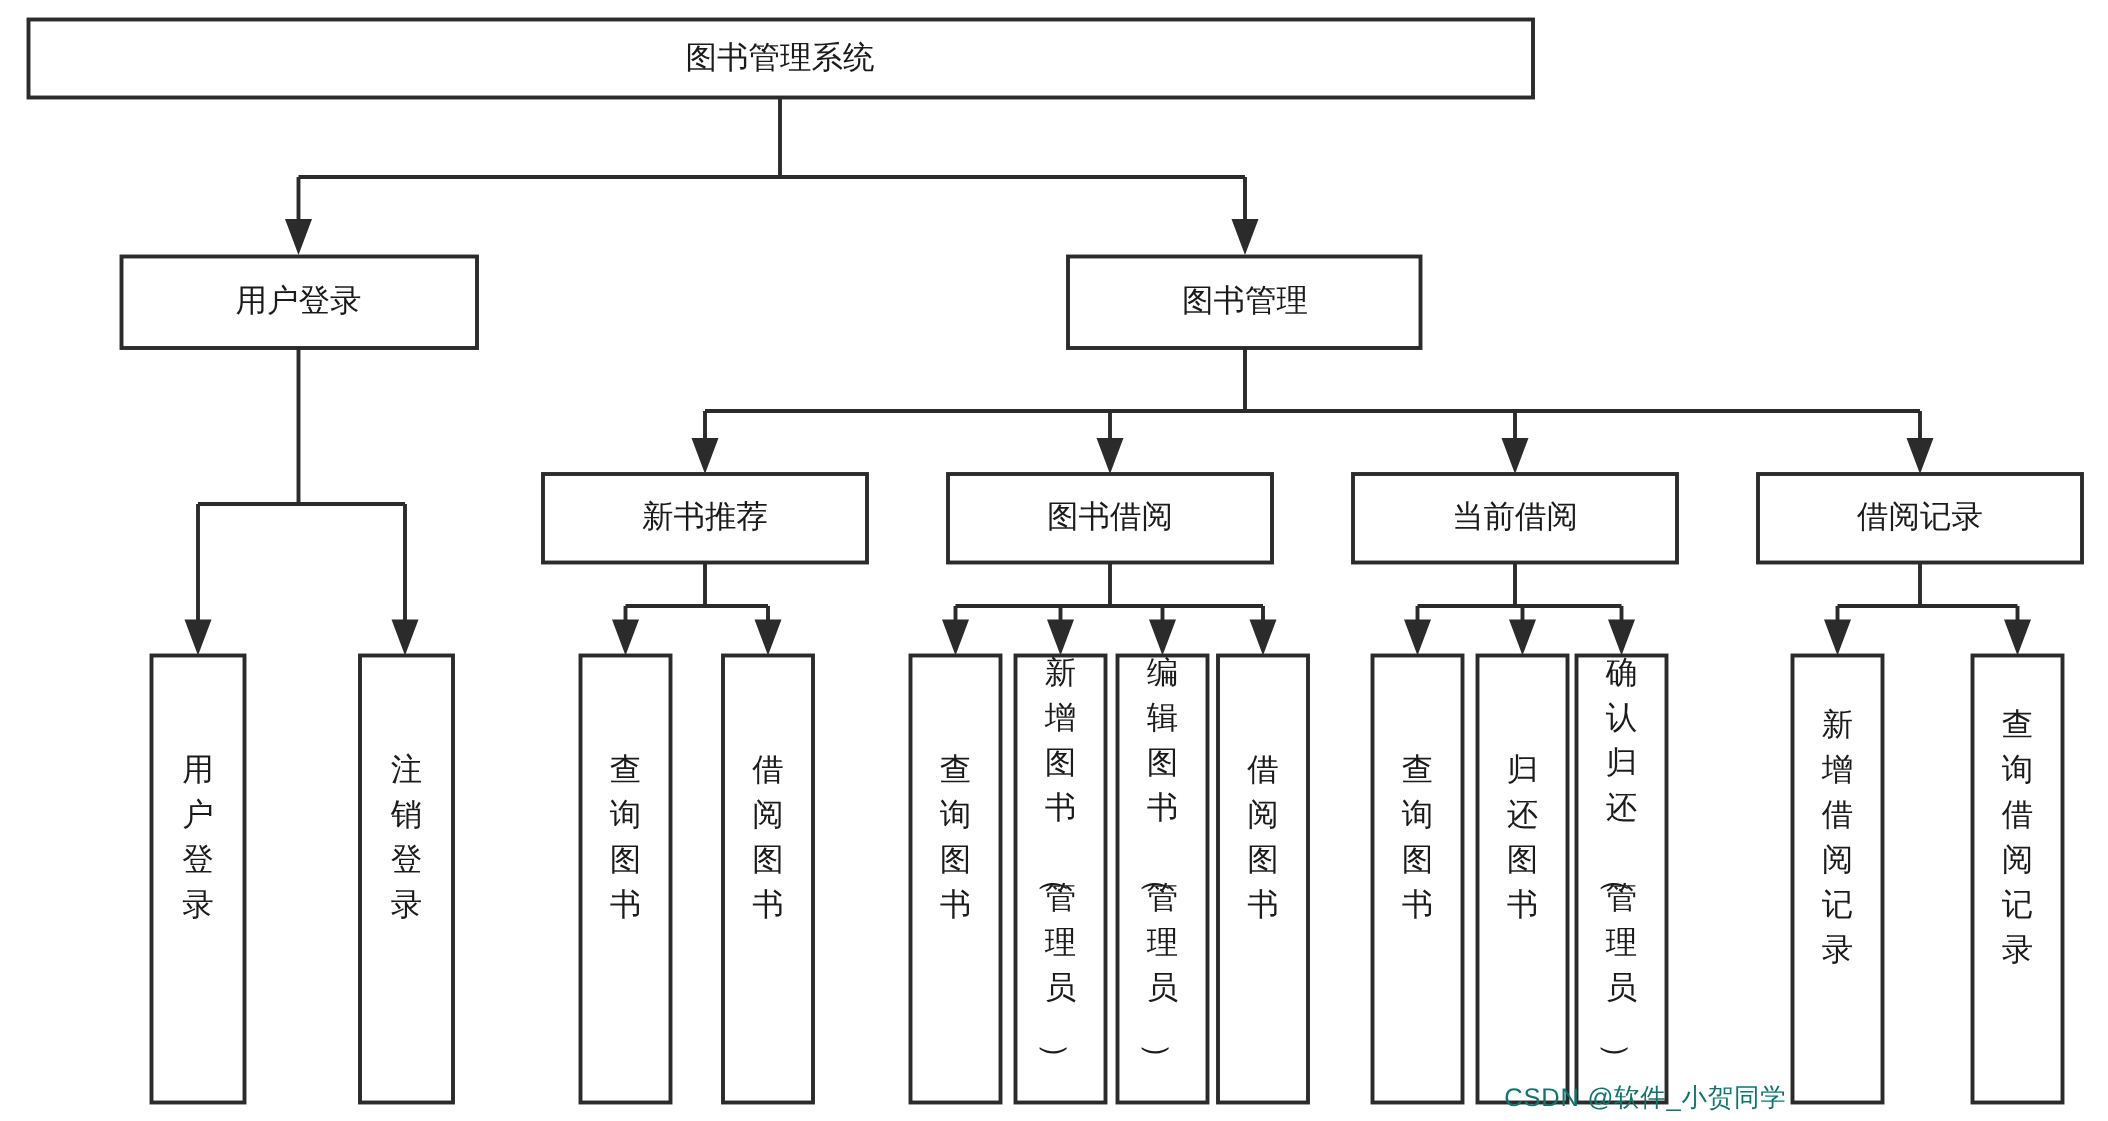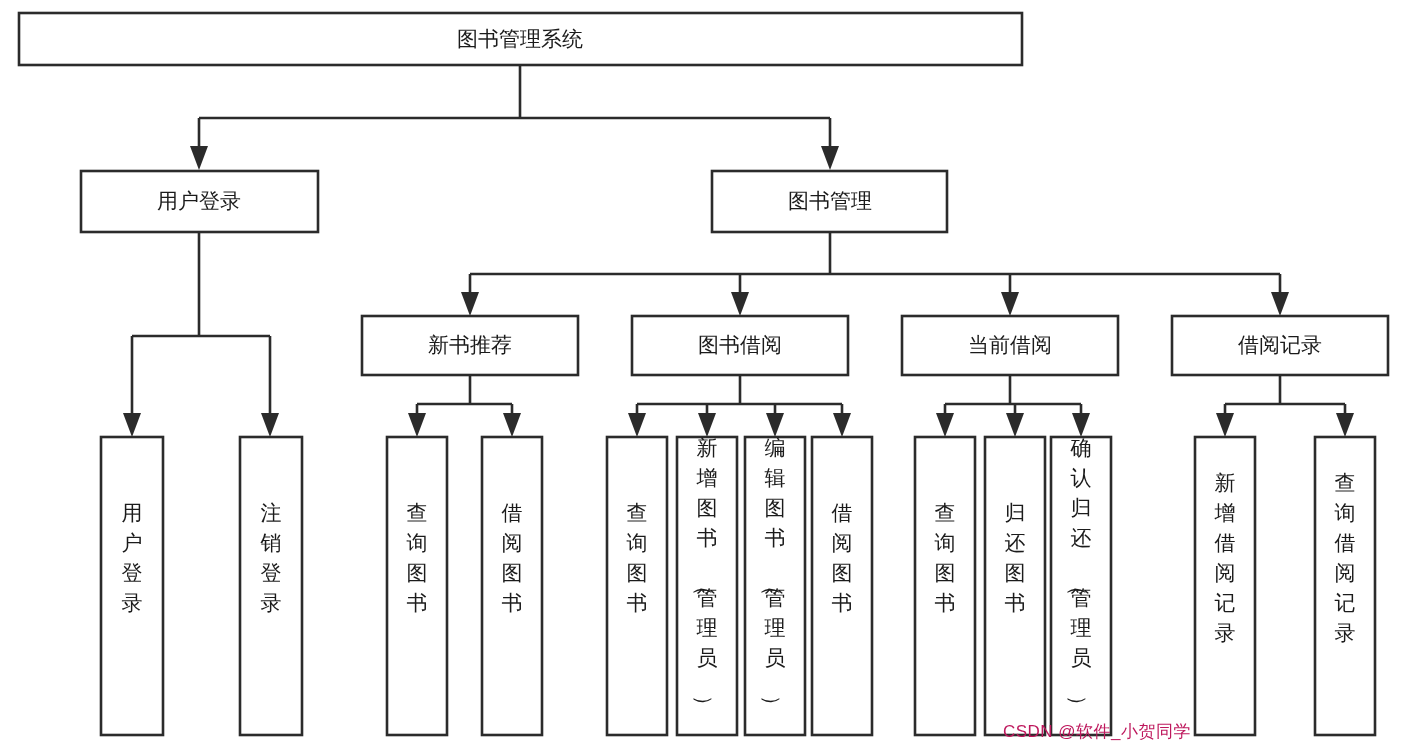--- a/index.html
+++ b/index.html
@@ -52,21 +52,21 @@
   .arrow-head {
     fill: #2b2b2b;
     stroke: none;
   }
   .watermark {
     position: absolute;
     right: 8px;
     bottom: 4px;
     font-family: "Liberation Sans", "DejaVu Sans", sans-serif;
     font-size: 17px;
-    color: #be185d;
+    color: #0f766e;
     letter-spacing: 0.5px;
     white-space: nowrap;
     pointer-events: none;
   }
 </style>
 </head>
 <body>
 
 <div id="diagram-root">
   <svg class="chart-canvas" viewBox="0 0 1405 747" xmlns="http://www.w3.org/2000/svg">

